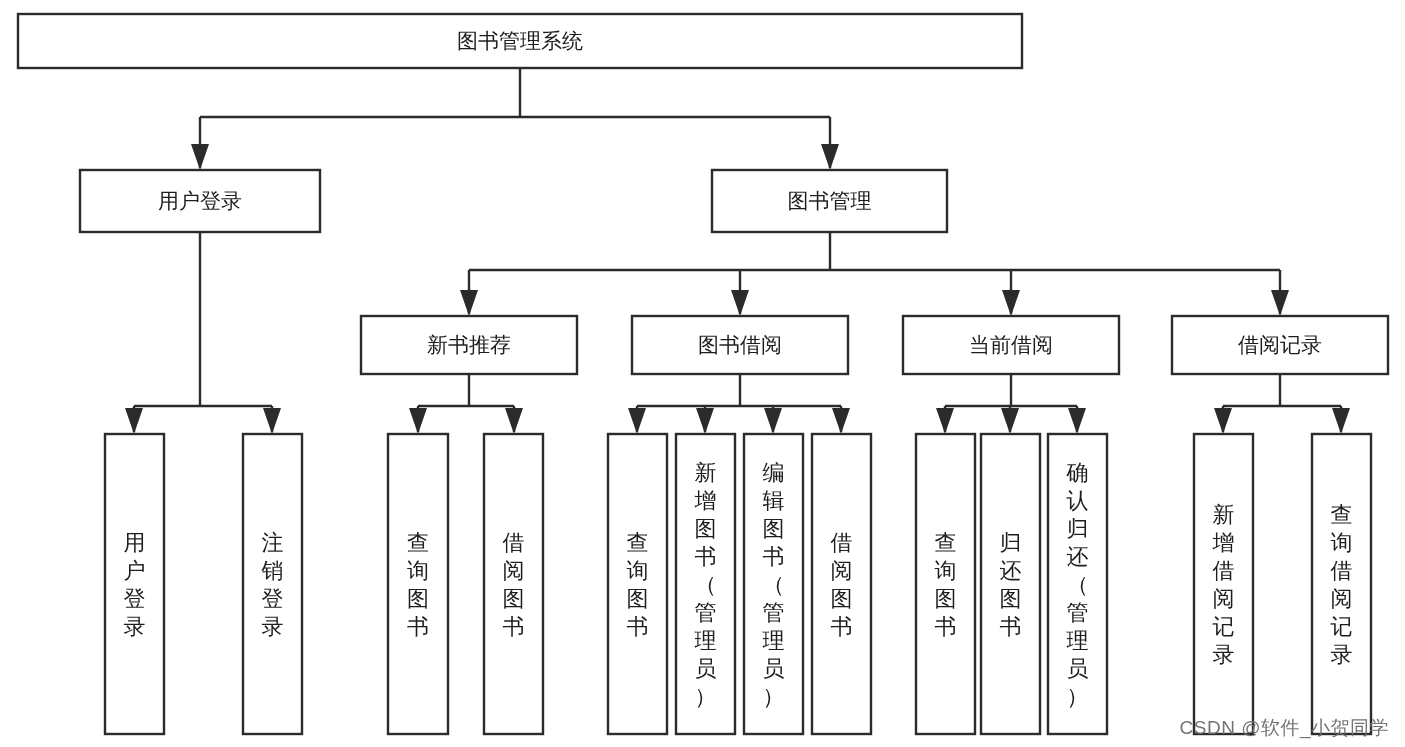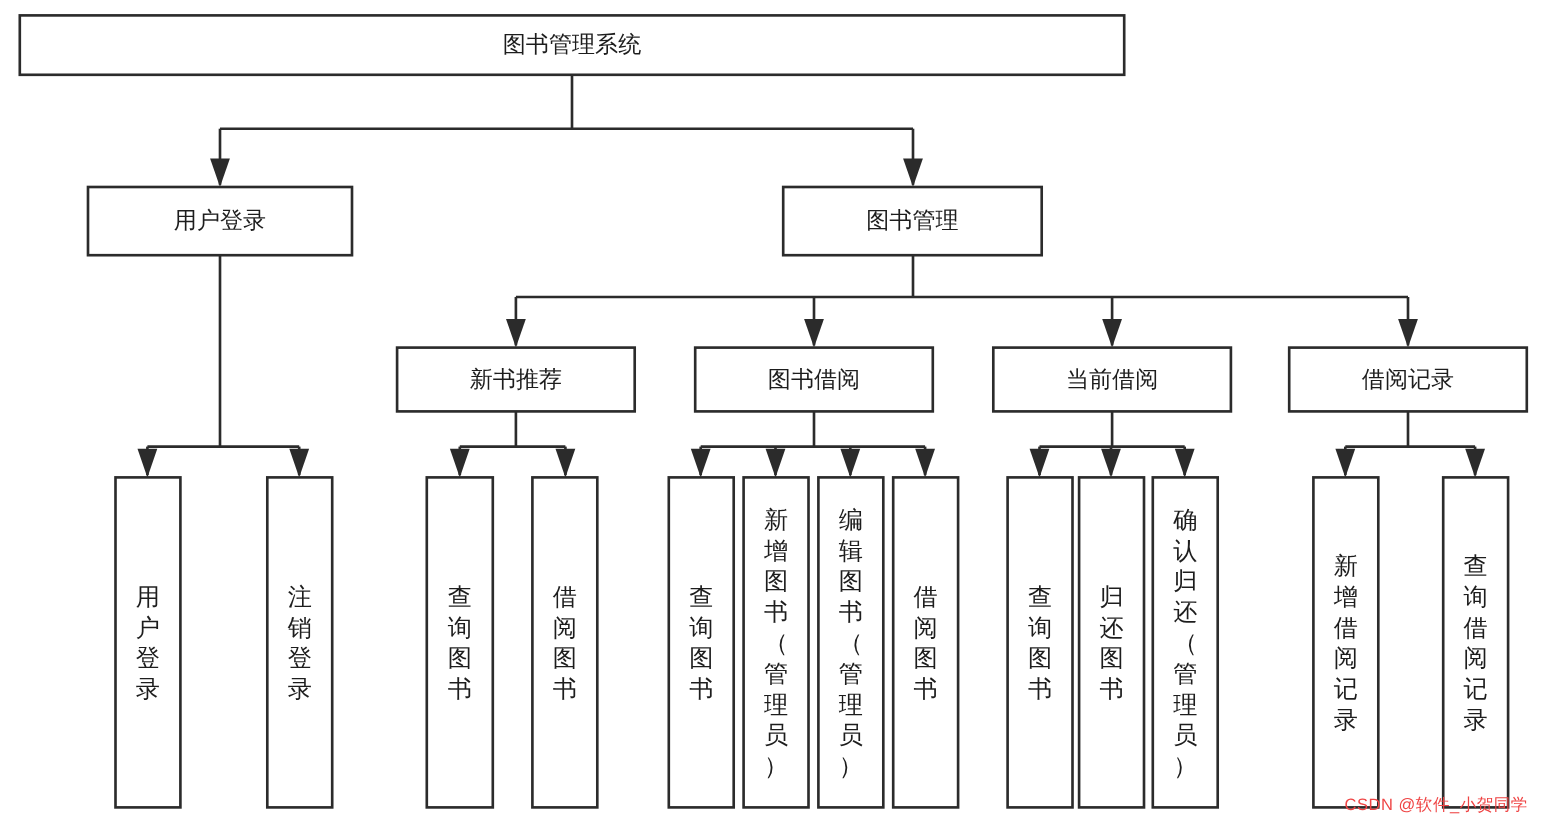--- a/index.html
+++ b/index.html
@@ -54,22 +54,22 @@
     fill: #1d1d1d;
     font-family: "Liberation Sans", "DejaVu Sans", sans-serif;
     font-size: 22px;
     text-anchor: middle;
   }
   .watermark {
     position: absolute;
     right: 16px;
     bottom: 6px;
     font-family: "Liberation Sans", "DejaVu Sans", sans-serif;
-    font-size: 15px;
-    color: #ef4444;
+    font-size: 19px;
+    color: #737373;
     letter-spacing: 0.5px;
     white-space: nowrap;
     user-select: none;
   }
 </style>
 </head>
 <body>
 
 <div id="diagram-root">
   <svg class="diagram-canvas" viewBox="0 0 1405 747">

